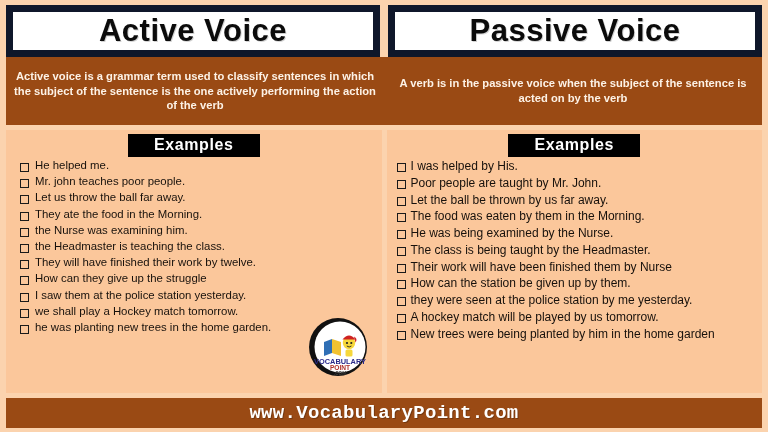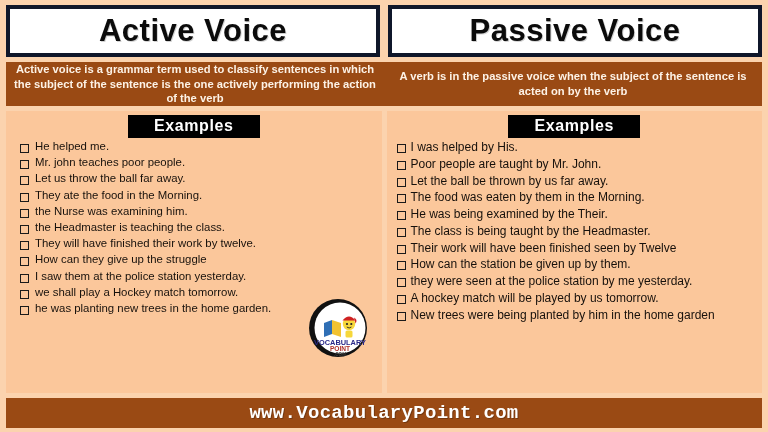--- a/index.html
+++ b/index.html
@@ -21,39 +21,38 @@
   
   .title-row{
     display:flex;
     gap:8px;
     height:52px;
     flex:0 0 auto;
   }
   .title-box{
     flex:1 1 0;
     background:#ffffff;
-    border:4px solid #0f172a;
+    border:7px solid #0f172a;
     display:flex;
     align-items:center;
     justify-content:center;
     box-sizing:border-box;
   }
   .title-box span{
     font-size:31px;
     font-weight:bold;
     letter-spacing:0.5px;
     color:#0b0b0b;
     font-family:"Liberation Sans", sans-serif;
     text-shadow:1px 1px 0 rgba(0,0,0,0.18);
   }
   
   .def-row{
     display:flex;
-    margin-top:5px;
-    height:44px;
+    height:68px;
     flex:0 0 auto;
   }
   .def-box{
     flex:1 1 0;
     background:#9a4a14;
     display:flex;
     align-items:center;
     justify-content:center;
     box-sizing:border-box;
     padding:3px 8px;
@@ -263,29 +262,29 @@
           <li>
             <span class="cb"></span>
             <span class="txt">Let the ball be thrown by us far away.</span>
           </li>
           <li>
             <span class="cb"></span>
             <span class="txt">The food was eaten by them in the Morning.</span>
           </li>
           <li>
             <span class="cb"></span>
-            <span class="txt">He was being examined by the Their.</span>
+            <span class="txt">He was being examined by the Nurse.</span>
           </li>
           <li>
             <span class="cb"></span>
             <span class="txt">The class is being taught by the Headmaster.</span>
           </li>
           <li>
             <span class="cb"></span>
-            <span class="txt">Their work will have been finished seen by Twelve</span>
+            <span class="txt">Their work will have been finished them by Nurse</span>
           </li>
           <li>
             <span class="cb"></span>
             <span class="txt">How can the station be given up by them.</span>
           </li>
           <li>
             <span class="cb"></span>
             <span class="txt">they were seen at the police station by me yesterday.</span>
           </li>
           <li>

